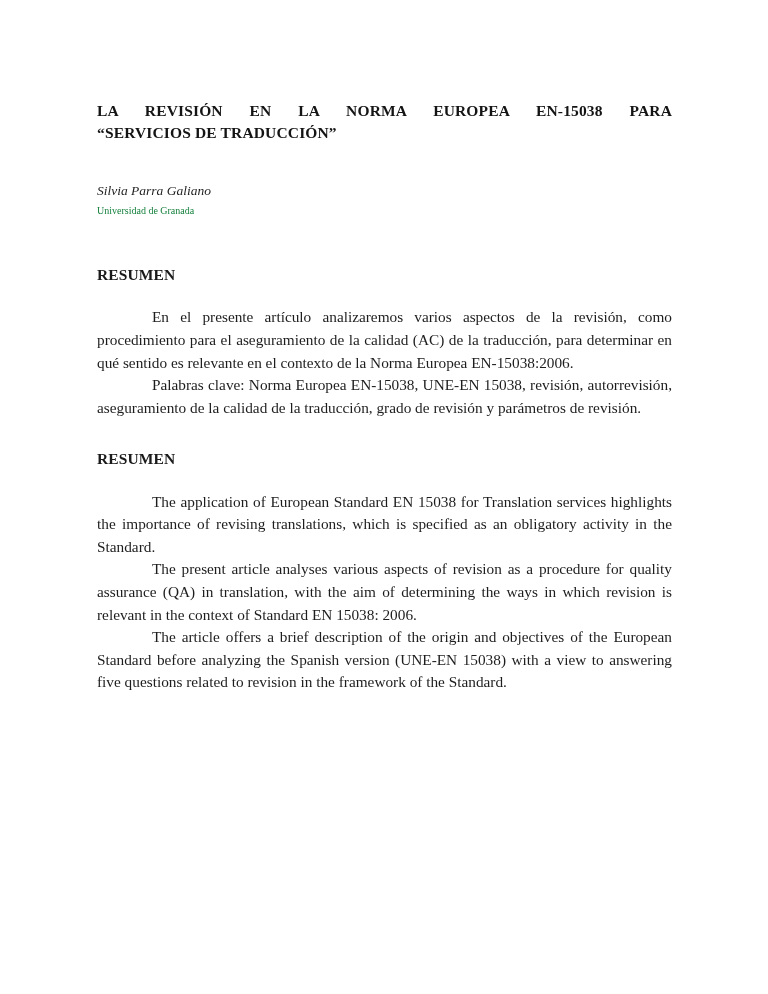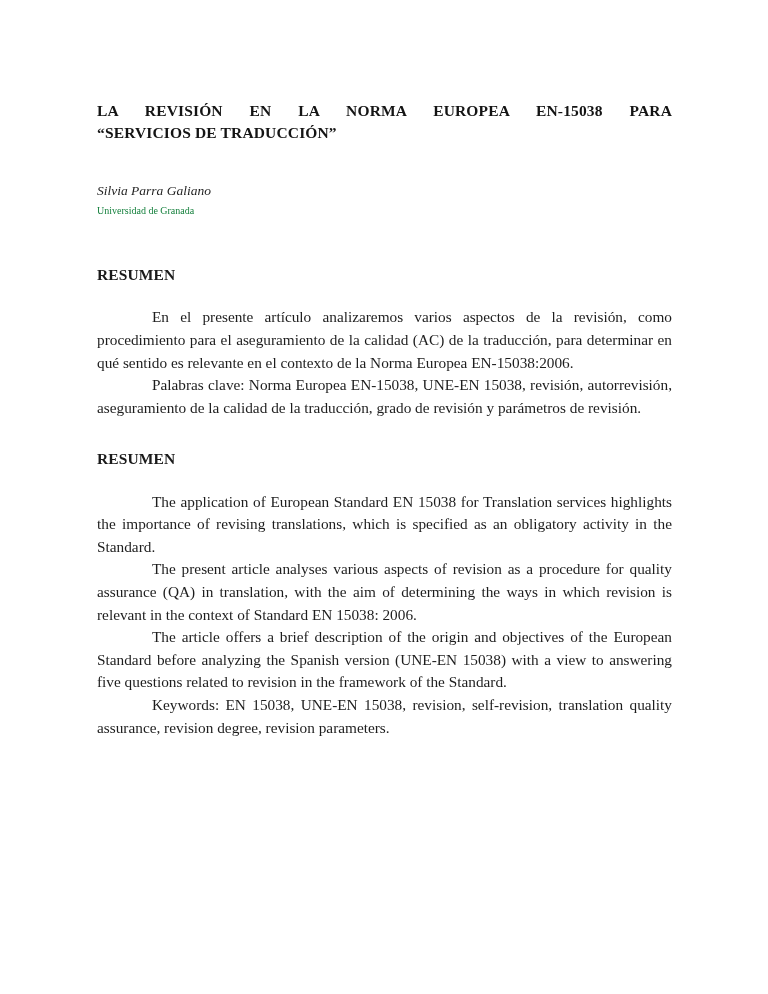--- a/index.html
+++ b/index.html
@@ -123,17 +123,16 @@
       <p>En el presente artículo analizaremos varios aspectos de la revisión, como procedimiento para el aseguramiento de la calidad (AC) de la traducción, para determinar en qué sentido es relevante en el contexto de la Norma Europea EN-15038:2006.</p>
       <p>Palabras clave: Norma Europea EN-15038, UNE-EN 15038, revisión, autorrevisión, aseguramiento de la calidad de la traducción, grado de revisión y parámetros de revisión.</p>
     </div>
 
     <h2 class="section-heading heading-abstract">RESUMEN</h2>
 
     <div class="abstract-body">
       <p>The application of European Standard EN 15038 for Translation services highlights the importance of revising translations, which is specified as an obligatory activity in the Standard.</p>
       <p>The present article analyses various aspects of revision as a procedure for quality assurance (QA) in translation, with the aim of determining the ways in which revision is relevant in the context of Standard EN 15038: 2006.</p>
       <p>The article offers a brief description of the origin and objectives of the European Standard before analyzing the Spanish version (UNE-EN 15038) with a view to answering five questions related to revision in the framework of the Standard.</p>
-      <p>Keywords: EN 15038, UNE-EN 15038, revision, self-revision, translation quality assurance, revision degree, revision parameters.</p>
     </div>
 
   </div>
 </div>
 
 </body></html>

